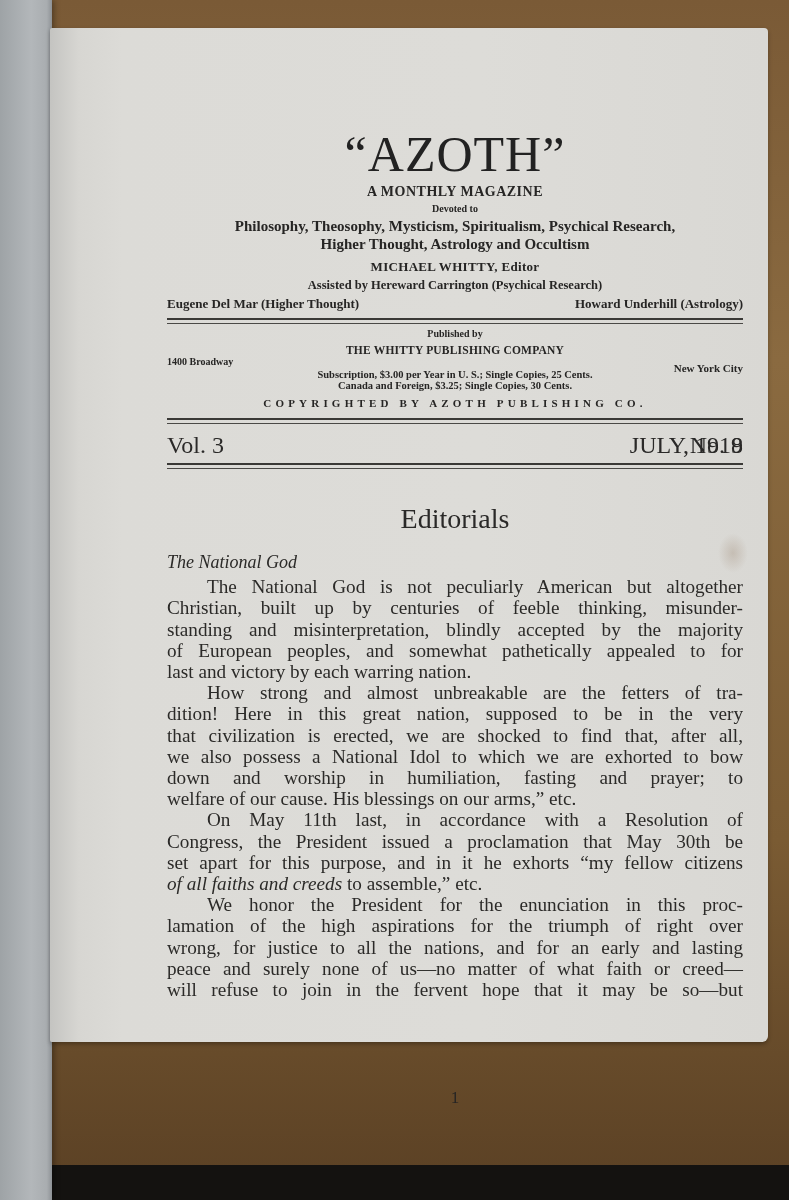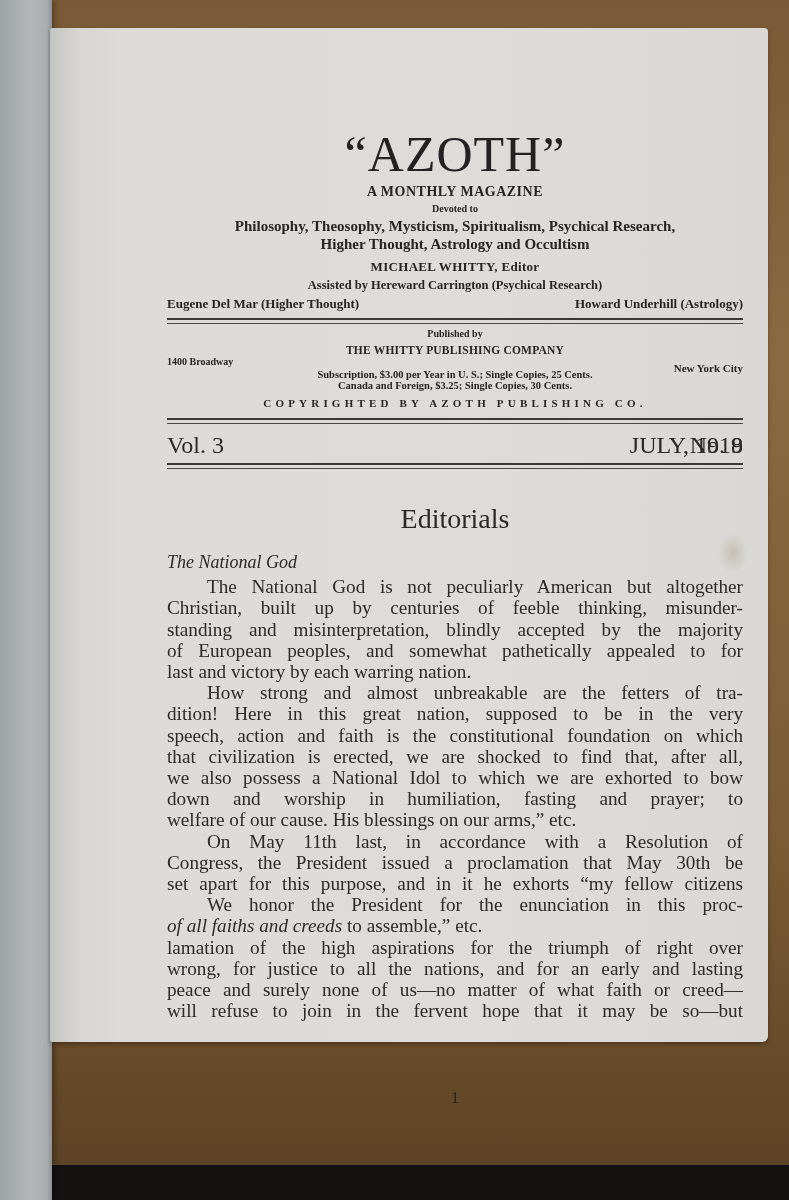--- a/index.html
+++ b/index.html
@@ -126,32 +126,31 @@
       <div class="sec-title">The National God</div>
 
       <span class="line ind">The National God is not peculiarly American but altogether</span>
       <span class="line">Christian, built up by centuries of feeble thinking, misunder-</span>
       <span class="line">standing and misinterpretation, blindly accepted by the majority</span>
       <span class="line">of European peoples, and somewhat pathetically appealed to for</span>
       <span class="line last">last and victory by each warring nation.</span>
 
       <span class="line ind">How strong and almost unbreakable are the fetters of tra-</span>
       <span class="line">dition!  Here in this great nation, supposed to be in the very</span>
-      <span class="line">speech, action and faith is the constitutional foundation on which</span>
       <span class="line">that civilization is erected, we are shocked to find that, after all,</span>
       <span class="line">we also possess a National Idol to which we are exhorted to bow</span>
       <span class="line">down and worship in humiliation, fasting and prayer; to</span>
       <span class="line last">welfare of our cause.  His blessings on our arms,” etc.</span>
 
       <span class="line ind">On May 11th last, in accordance with a Resolution of</span>
       <span class="line">Congress, the President issued a proclamation that May 30th be</span>
       <span class="line">set apart for this purpose, and in it he exhorts “my fellow citizens</span>
+      <span class="line last"><i>of all faiths and creeds</i><span> to assemble,” etc.</span></span>
+
       <span class="line ind">We honor the President for the enunciation in this proc-</span>
-
-      <span class="line last"><i>of all faiths and creeds</i><span> to assemble,” etc.</span></span>
       <span class="line">lamation of the high aspirations for the triumph of right over</span>
       <span class="line">wrong, for justice to all the nations, and for an early and lasting</span>
       <span class="line">peace and surely none of us—no matter of what faith or creed—</span>
       <span class="line">will refuse to join in the fervent hope that it may be so—but</span>
     </div>
 
     <div class="pagenum">1</div>
   </div>
 </div>
 

